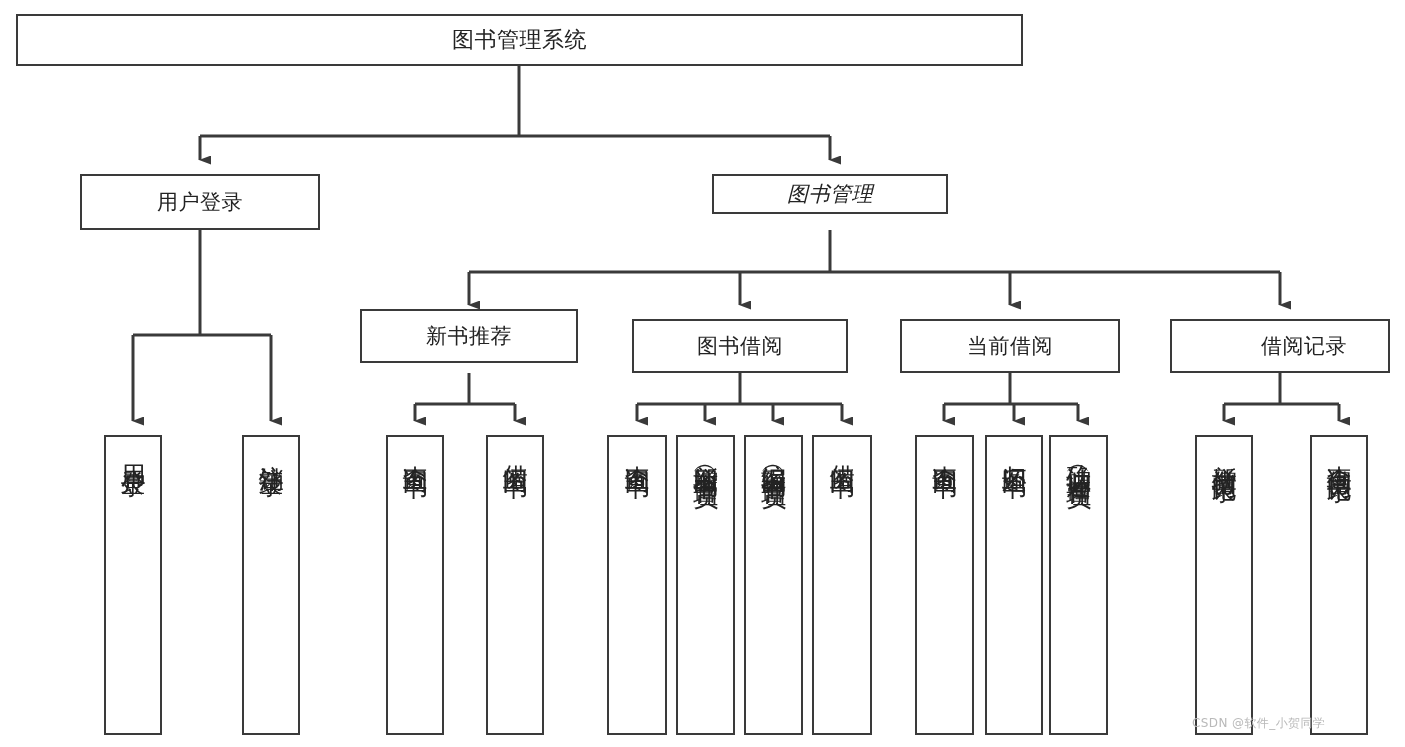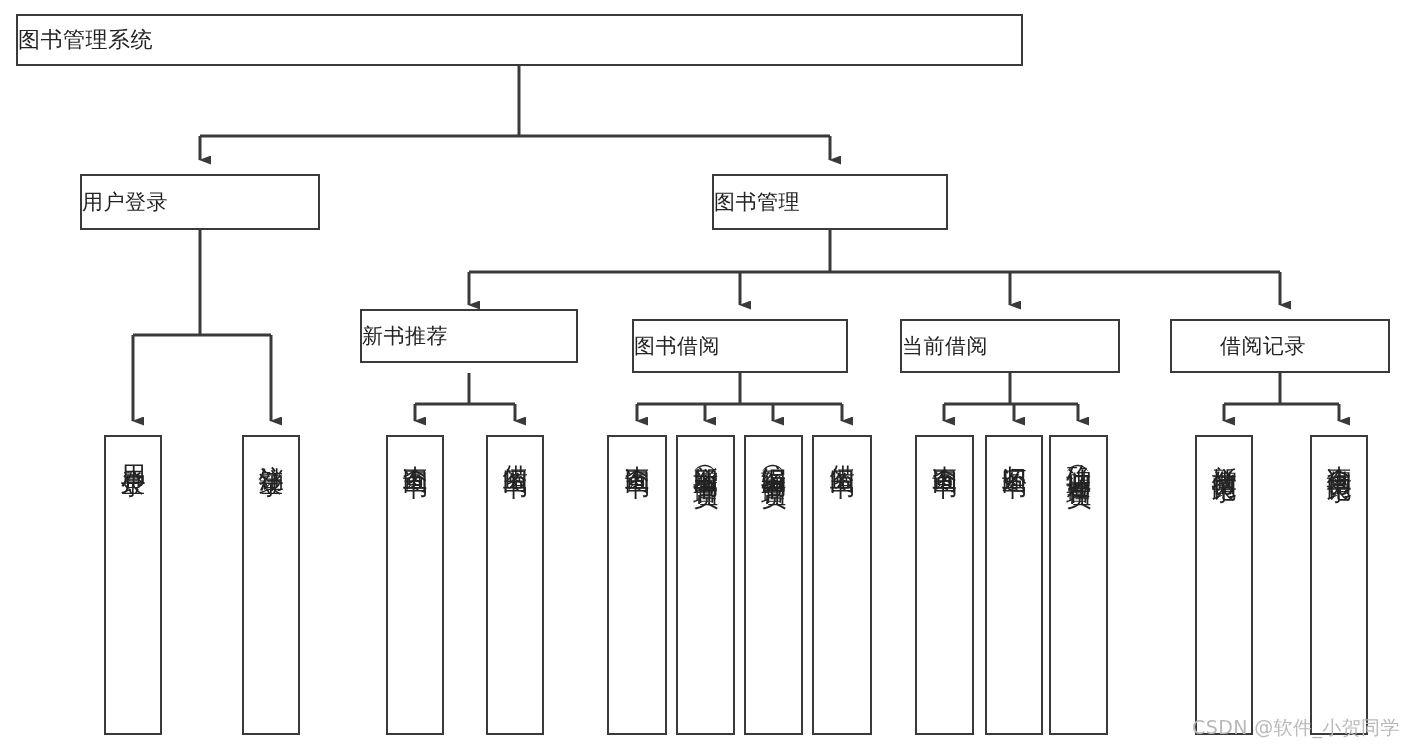--- a/index.html
+++ b/index.html
@@ -27,20 +27,21 @@
     height: 747px;
     pointer-events: none;
   }
   .node {
     position: absolute;
     box-sizing: border-box;
     border: 2px solid #3a3a3a;
     background: #ffffff;
     display: flex;
     align-items: center;
+    justify-content: center;
     text-align: center;
     line-height: 1.18;
   }
   .node.horiz {
     font-size: 21px;
     letter-spacing: 0.5px;
   }
   .node.root {
     font-size: 22px;
   }
@@ -54,21 +55,21 @@
     writing-mode: vertical-rl;
     text-orientation: upright;
     font-size: 25px;
     line-height: 1.02;
     letter-spacing: 3px;
     white-space: nowrap;
     display: block;
   }
   .watermark {
     position: absolute;
-    font-size: 19px;
+    font-size: 12px;
     color: #b9b9b9;
     white-space: nowrap;
     letter-spacing: 0.4px;
   }
 </style>
 </head>
 <body>
 
 <div id="canvas">
 
@@ -122,21 +123,21 @@
     </g>
   </svg>
 
   <div class="node horiz root" style="left:16px;top:14px;width:1007px;height:52px;">
     <span>图书管理系统</span>
   </div>
 
   <div class="node horiz" style="left:80px;top:174px;width:240px;height:56px;">
     <span>用户登录</span>
   </div>
-  <div class="node horiz" style="left:712px;top:174px;width:236px;height:56px;">
+  <div class="node horiz" style="left:712px;top:174px;width:236px;height:40px;font-style:italic;">
     <span>图书管理</span>
   </div>
 
   <div class="node horiz" style="left:360px;top:309px;width:218px;height:54px;">
     <span>新书推荐</span>
   </div>
   <div class="node horiz" style="left:632px;top:319px;width:216px;height:54px;">
     <span>图书借阅</span>
   </div>
   <div class="node horiz" style="left:900px;top:319px;width:220px;height:54px;">

